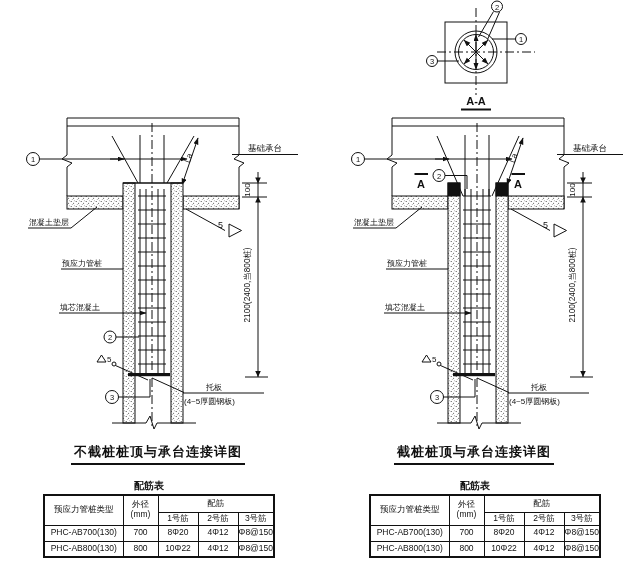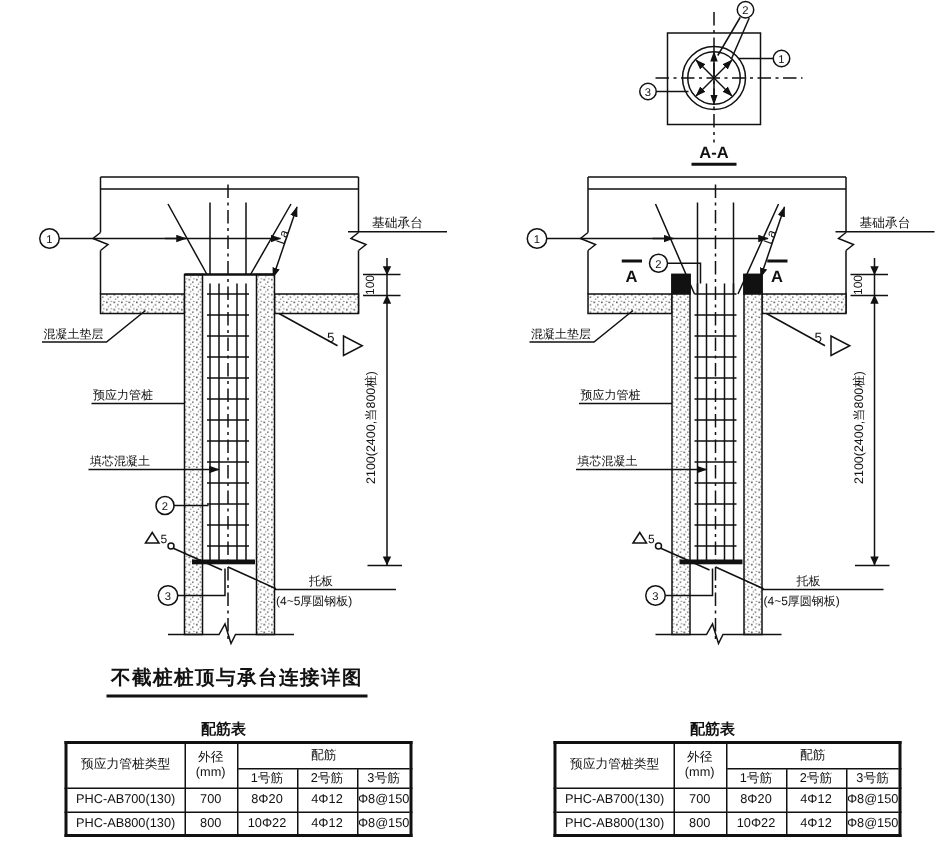--- a/index.html
+++ b/index.html
@@ -199,20 +199,23 @@
 
     <path d="M511,209 L550,230.5"></path>
     <text x="548" y="228" font-size="9" text-anchor="end">5</text>
     <polygon points="554,224 554,237 566.5,230.5" fill="#fff"></polygon>
   </g>
 </svg>
 
 <div class="fig-title" style="left:40px;top:443px;width:236px;">
   <span>不截桩桩顶与承台连接详图</span>
 </div>
+<div class="fig-title" style="left:356px;top:443px;width:236px;">
+  <span>截桩桩顶与承台连接详图</span>
+</div>
 
 <div class="tblwrap" style="left:43px;top:479px;">
   <div class="tbl-title">配筋表</div>
   <table class="rebar">
     <colgroup>
           <col style="width:79px">
           <col style="width:35px">
           <col style="width:40px">
           <col style="width:40px">
           <col style="width:36px">

